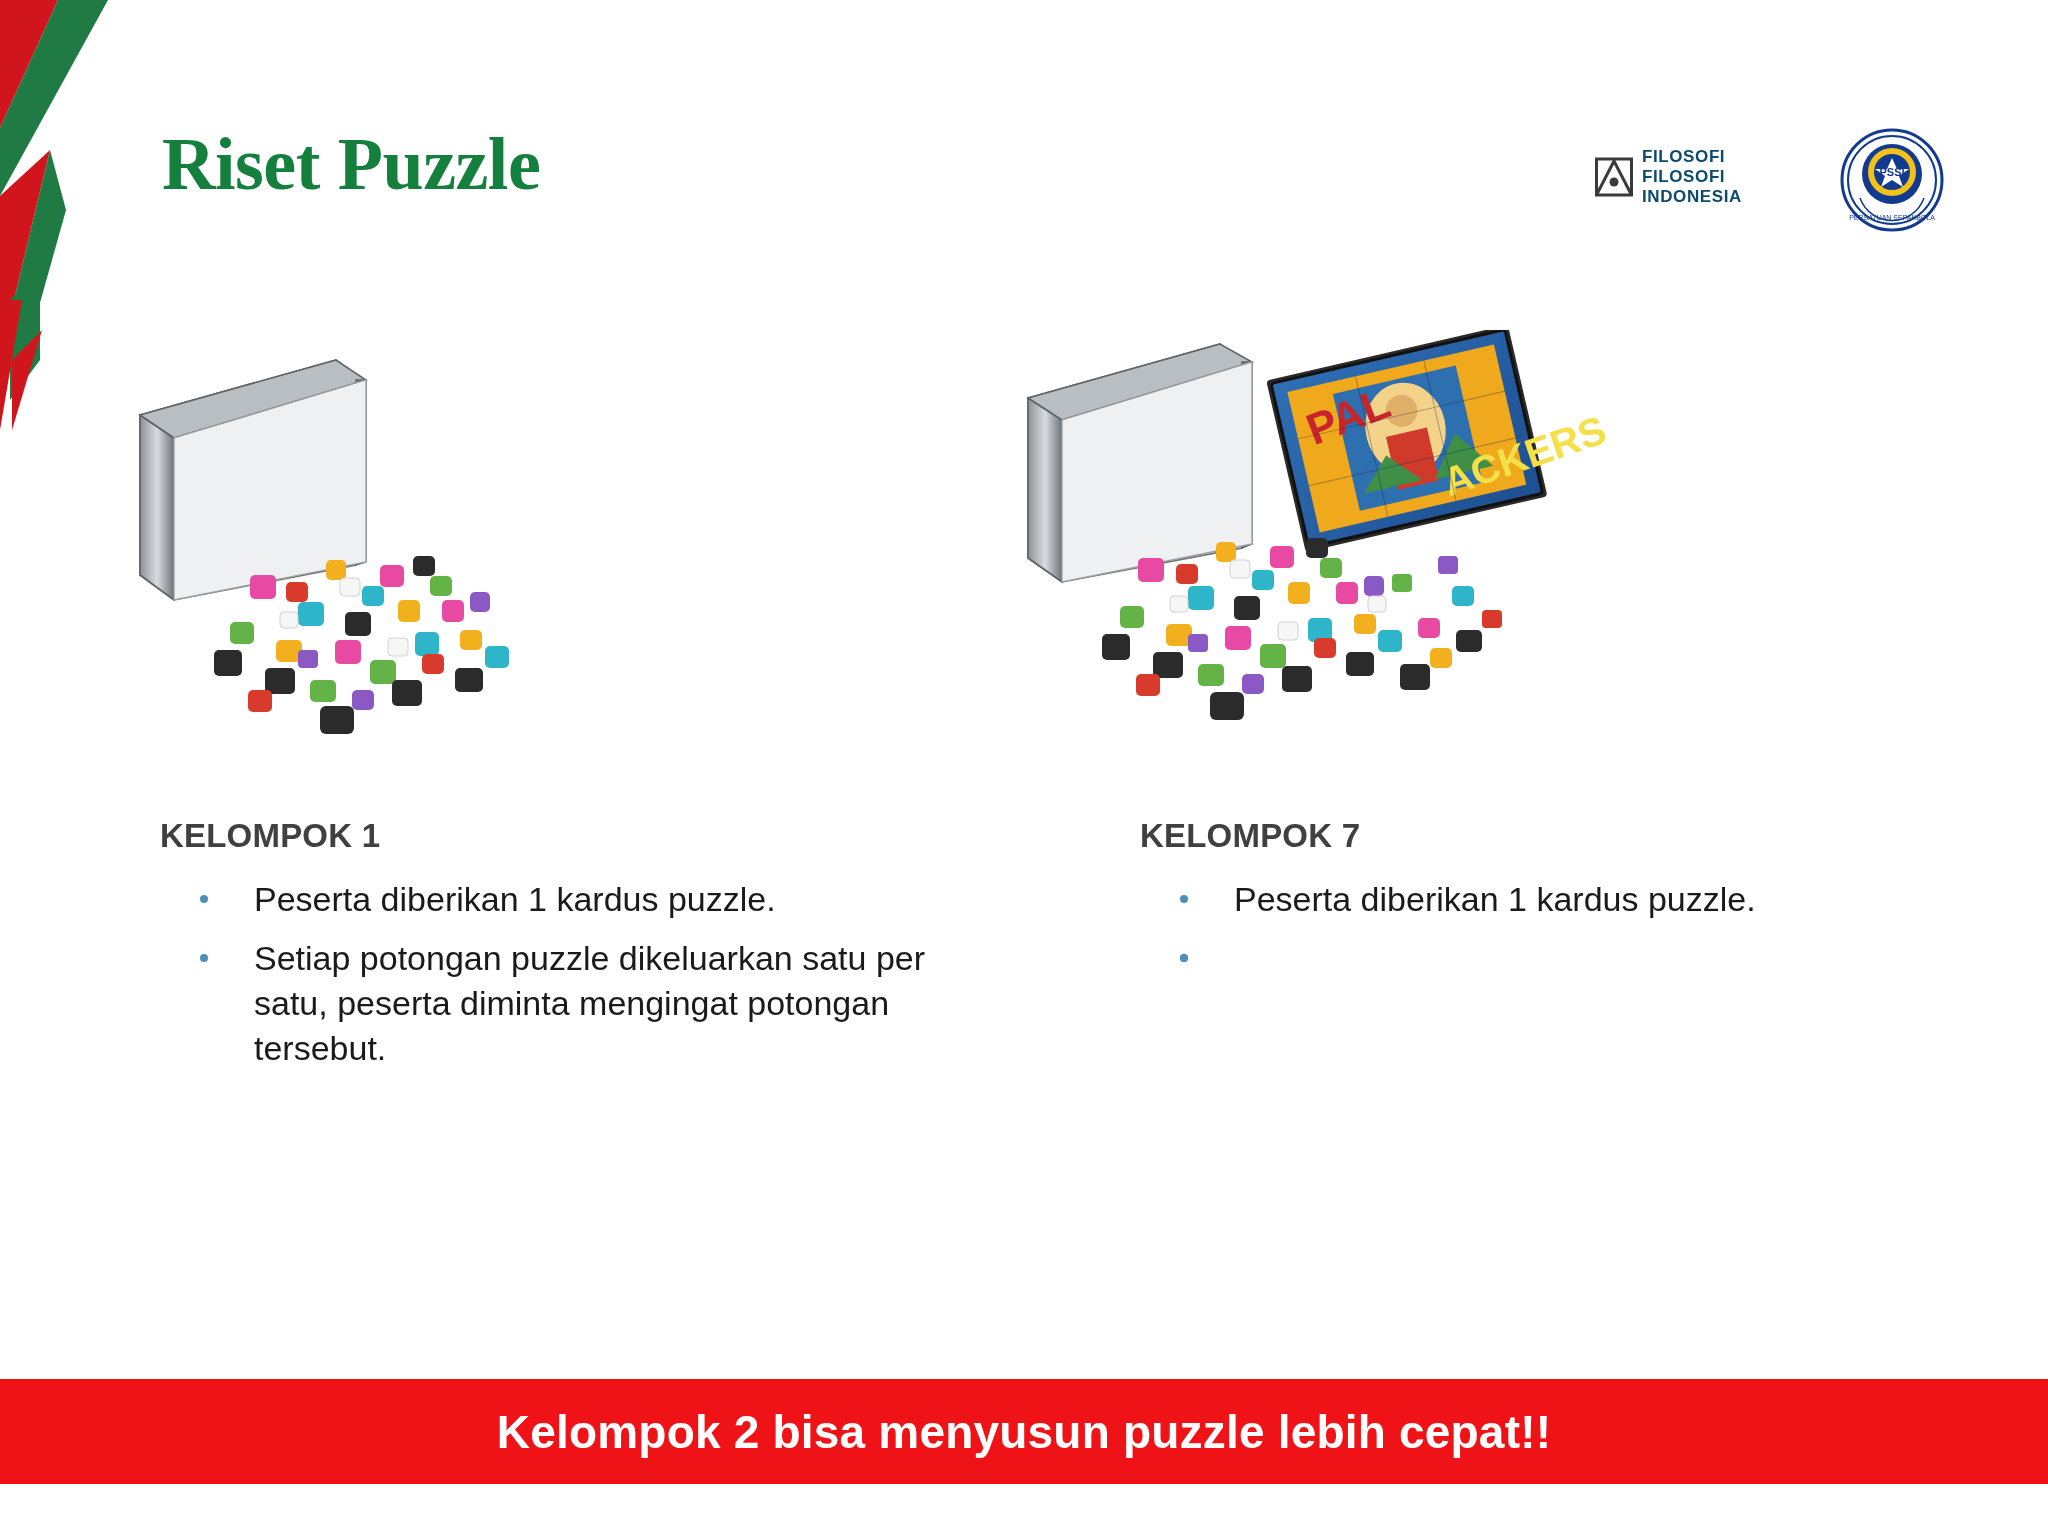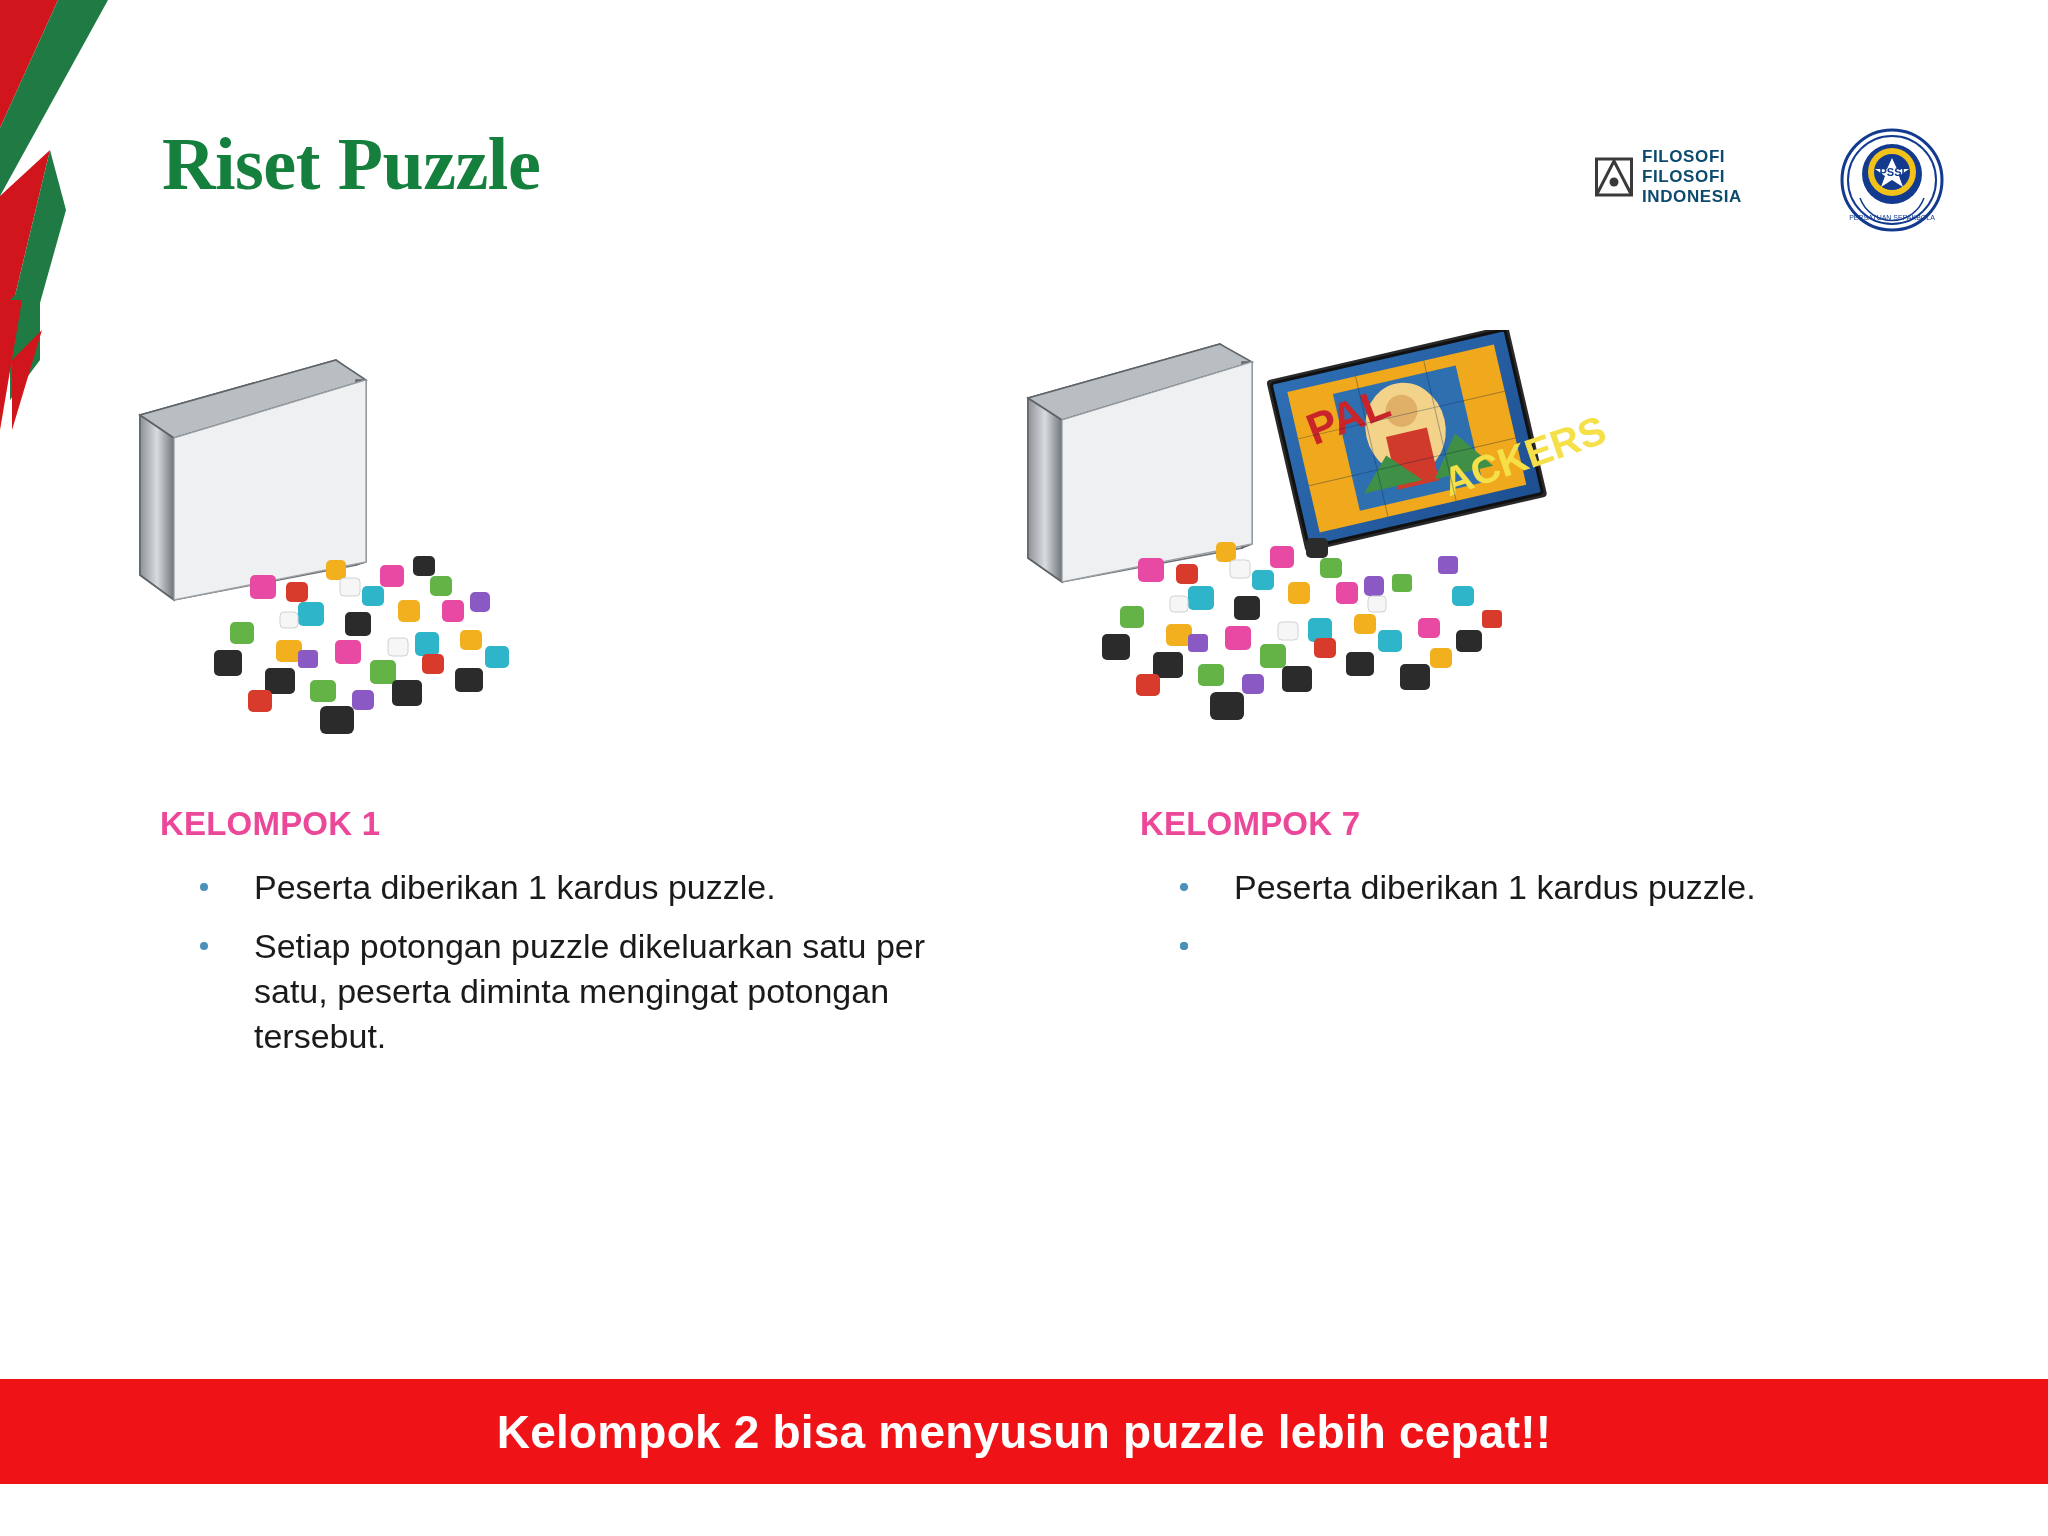--- a/index.html
+++ b/index.html
@@ -80,22 +80,22 @@
   .column {
     position: absolute;
     top: 805px;
   }
   .col-1 { left: 160px; width: 790px; }
   .col-2 { left: 1140px; width: 640px; }
 
   .col-heading {
     font-size: 33px;
     font-weight: bold;
-    color: #ec4899;
-    margin: 0 0 22px 0;
+    color: #404040;
+    margin: 12px 0 22px 0;
     letter-spacing: 0.2px;
   }
 
   .bullet-list {
     list-style: none;
     margin: 12px;
     padding: 0;
   }
   .bullet-list li {
     position: relative;

